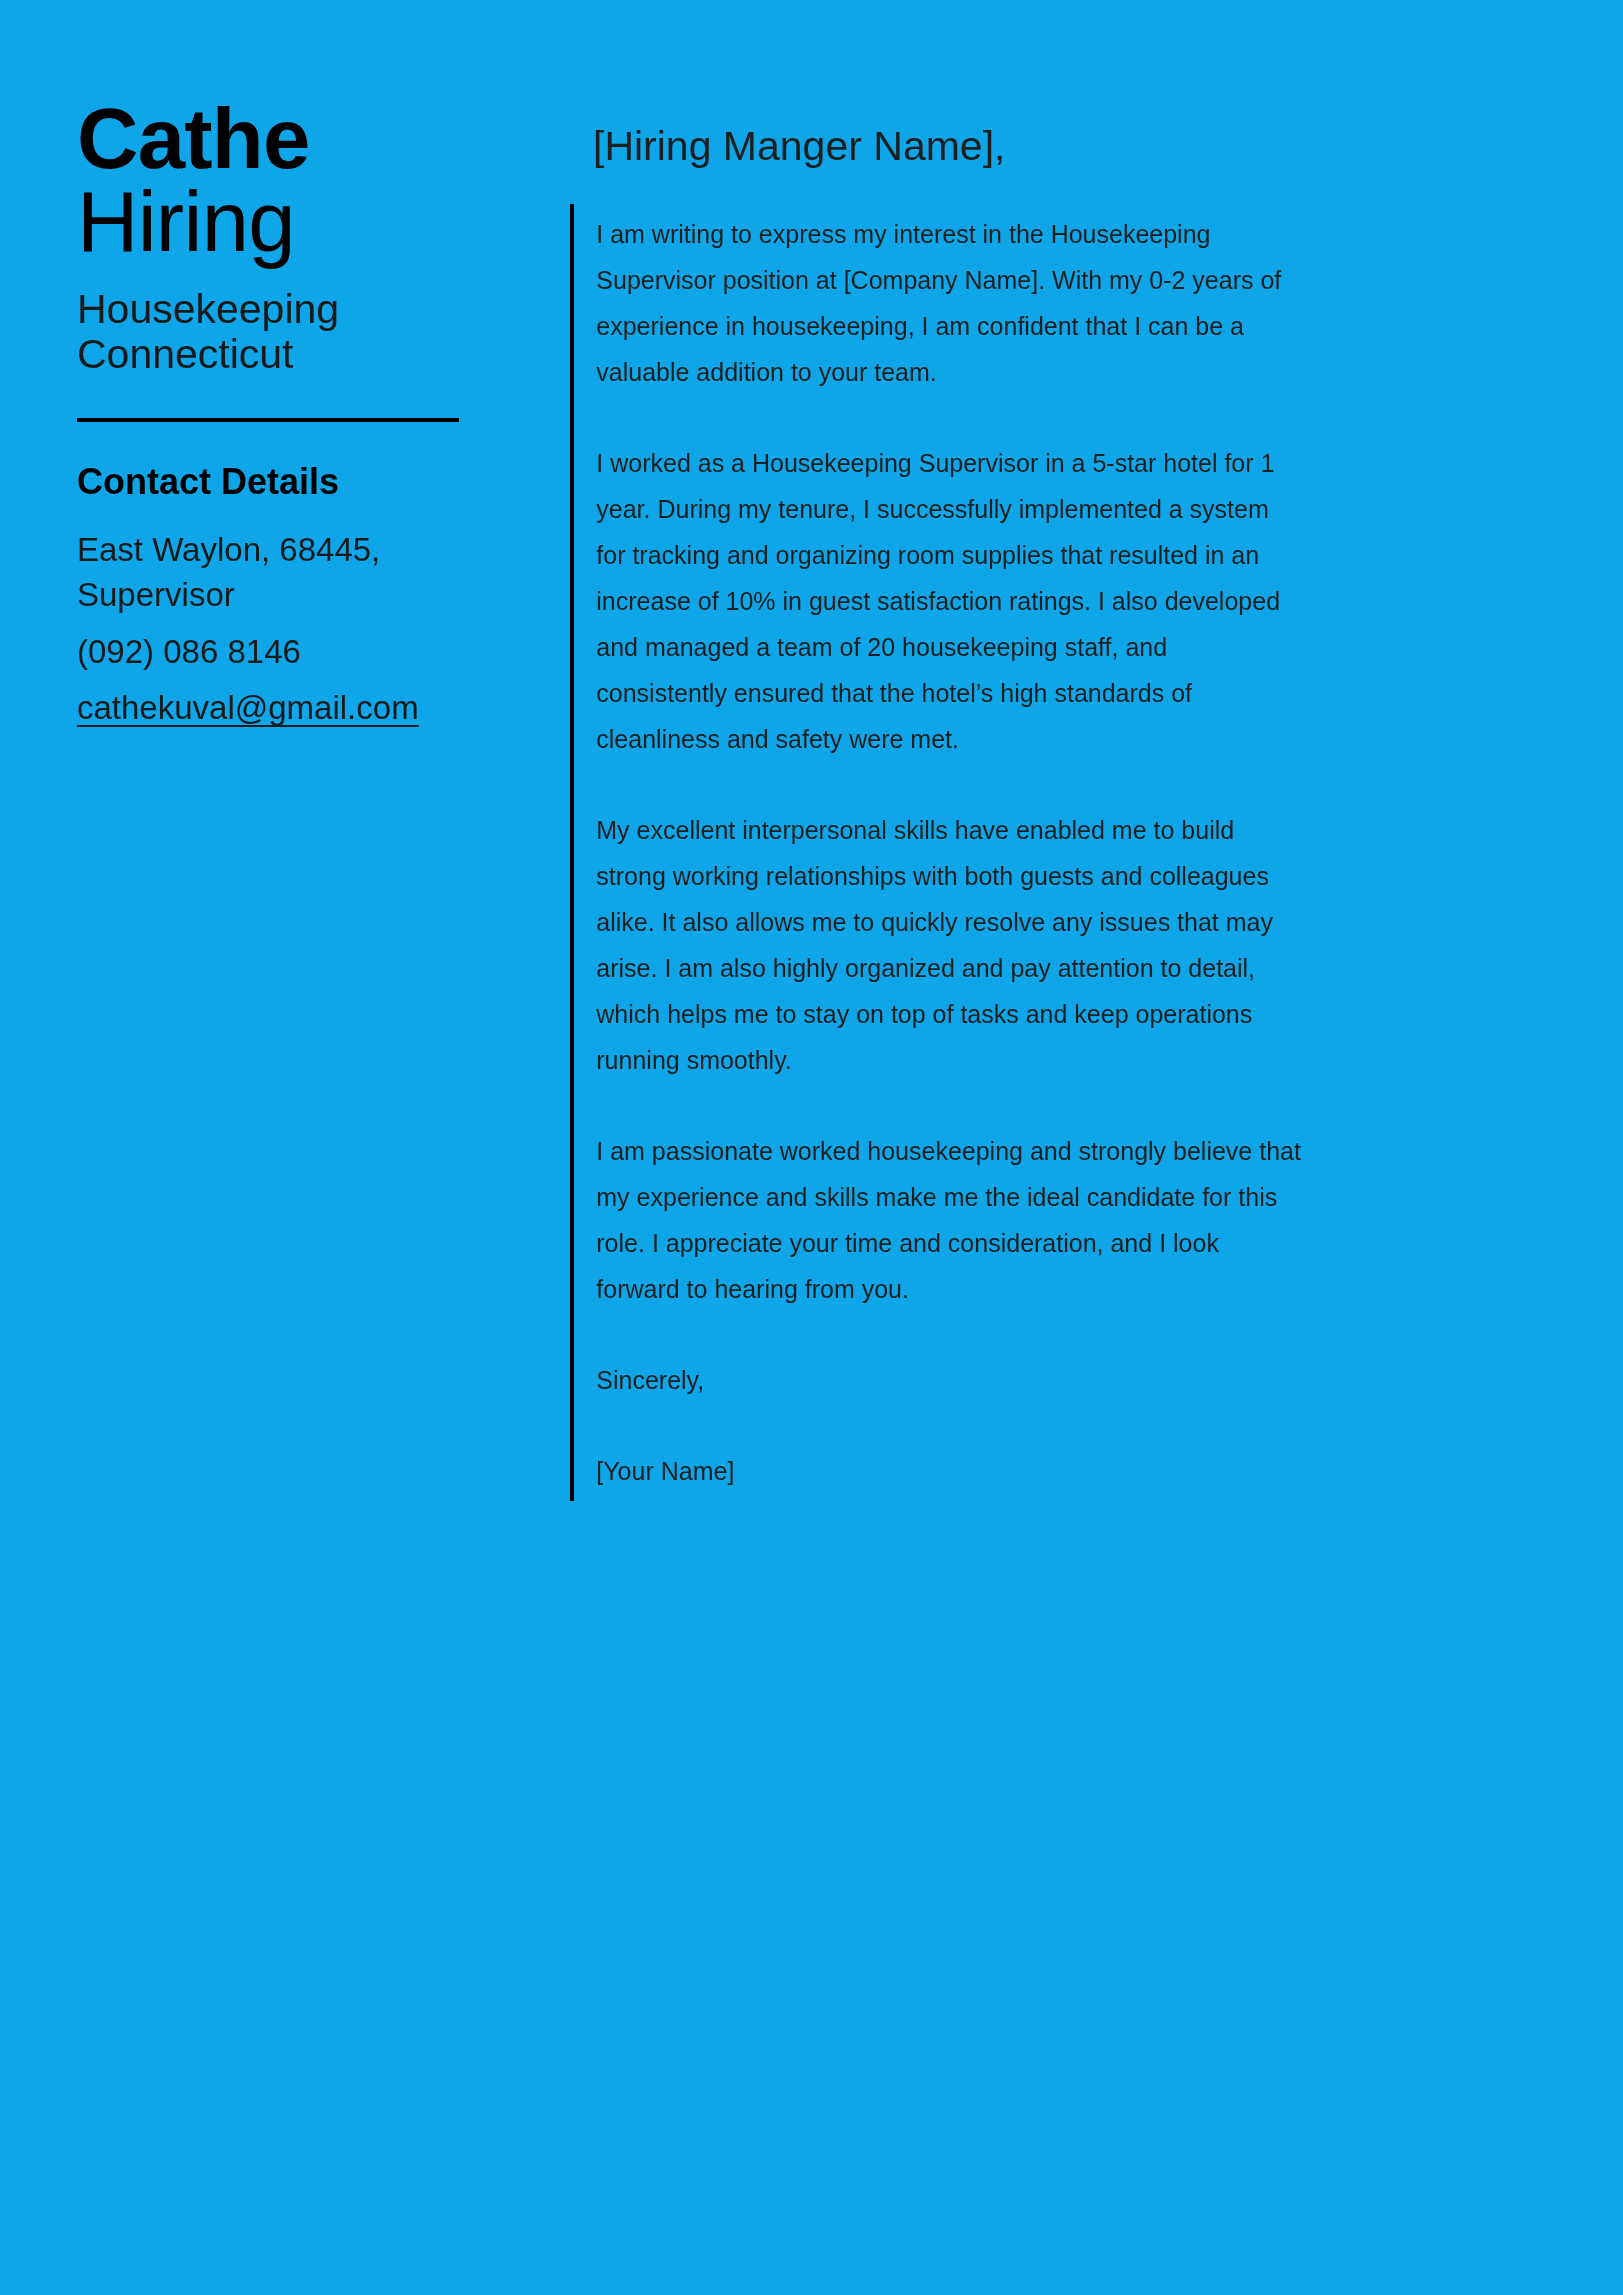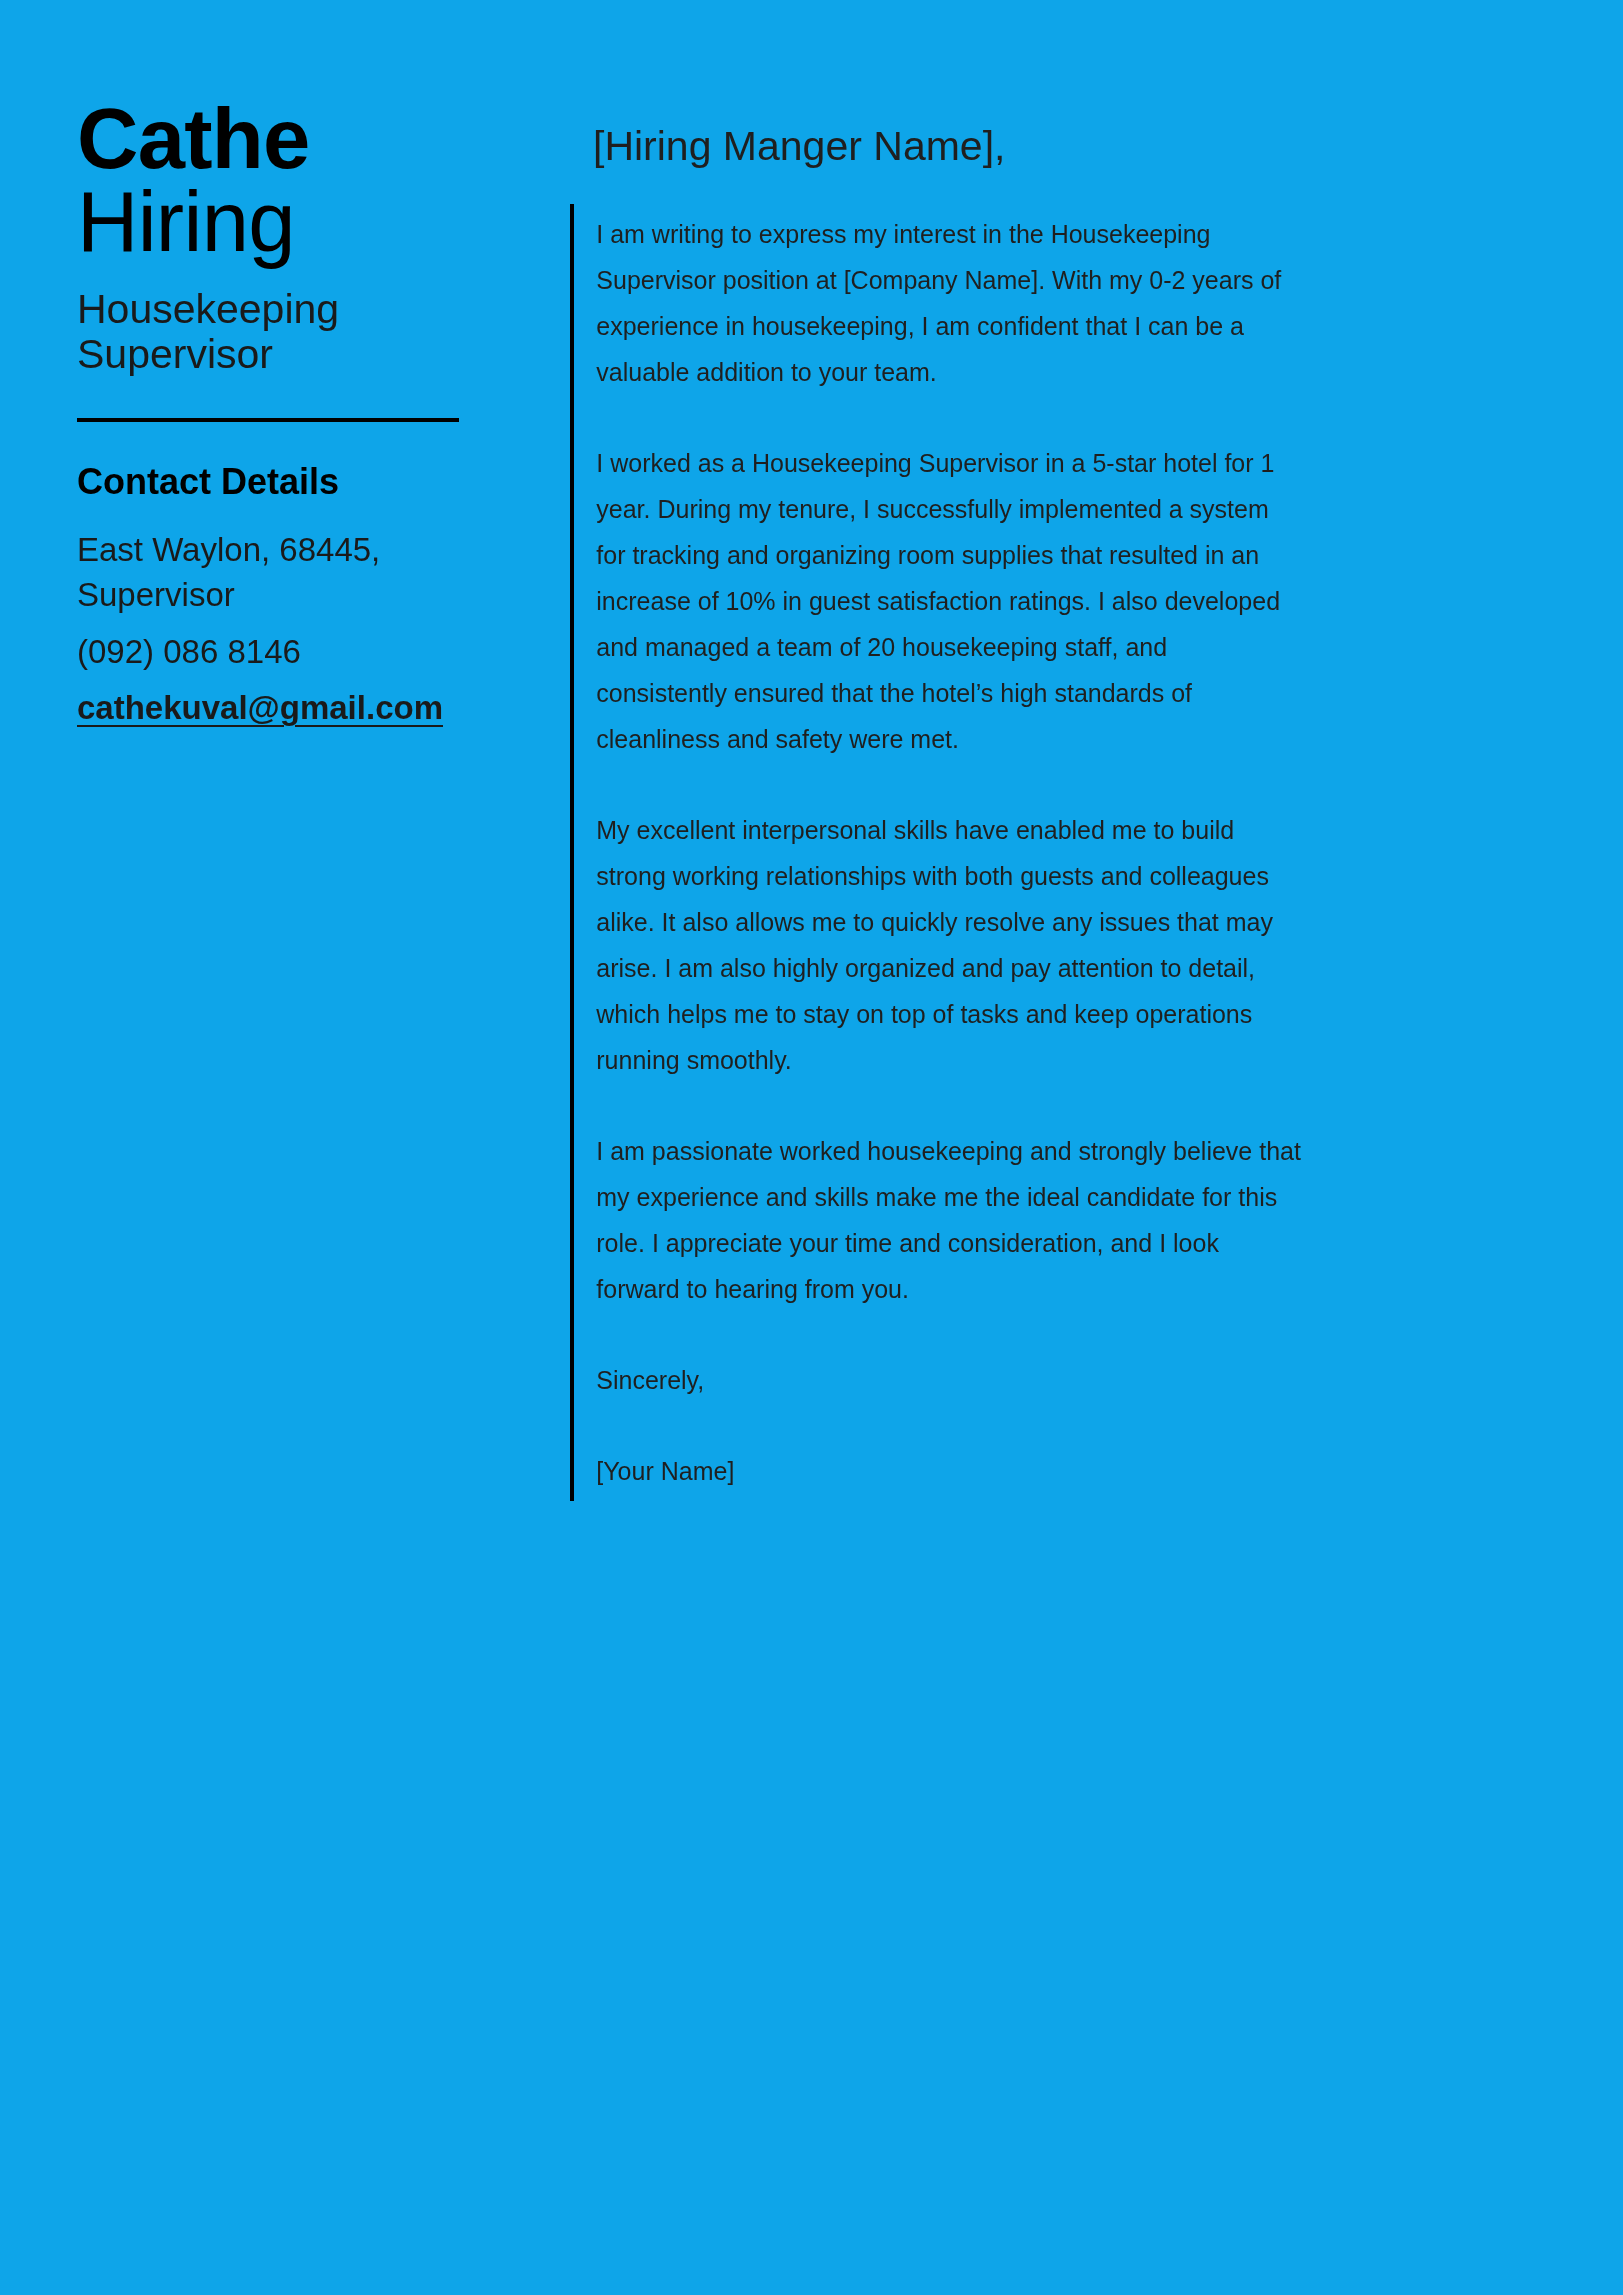--- a/index.html
+++ b/index.html
@@ -52,21 +52,21 @@
     font-weight: 700;
     color: #000000;
   }
   .contact-item {
     font-size: 33px;
     line-height: 45px;
     color: #1a1a1a;
   }
   .contact-address { margin-top: 26px; width: 367px; }
   .contact-phone   { margin-top: 11.8px; }
-  .contact-email   { margin-top: 11.8px; font-weight: bold; }
+  .contact-email   { margin-top: 11.8px; }
   .contact-email a {
     color: #1a1a1a;
     text-decoration: underline;
     text-decoration-thickness: 2px;
     text-underline-offset: 5.9px;
   }
 
   
   .main {
     position: absolute;
@@ -98,21 +98,21 @@
 <body>
 
 <div class="page">
 
   <div class="sidebar">
     <h1 class="name">
       <span class="first">Cathe</span>
       <span class="last">Hiring</span>
     </h1>
 
-    <div class="job-title">Housekeeping Supervisor</div>
+    <div class="job-title">Housekeeping Connecticut</div>
 
     <div class="divider"></div>
 
     <h2 class="contact-heading">Contact Details</h2>
 
     <div class="contact-item contact-address">East Waylon, 68445, Supervisor</div>
 
     <div class="contact-item contact-phone">(092) 086 8146</div>
 
     <div class="contact-item contact-email">

